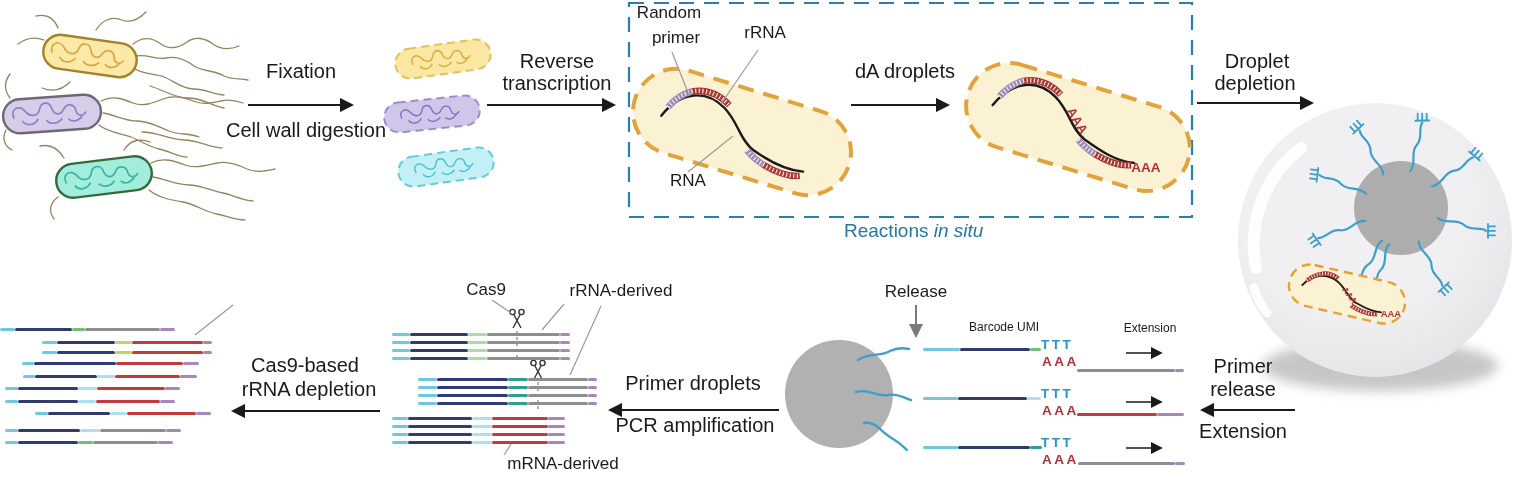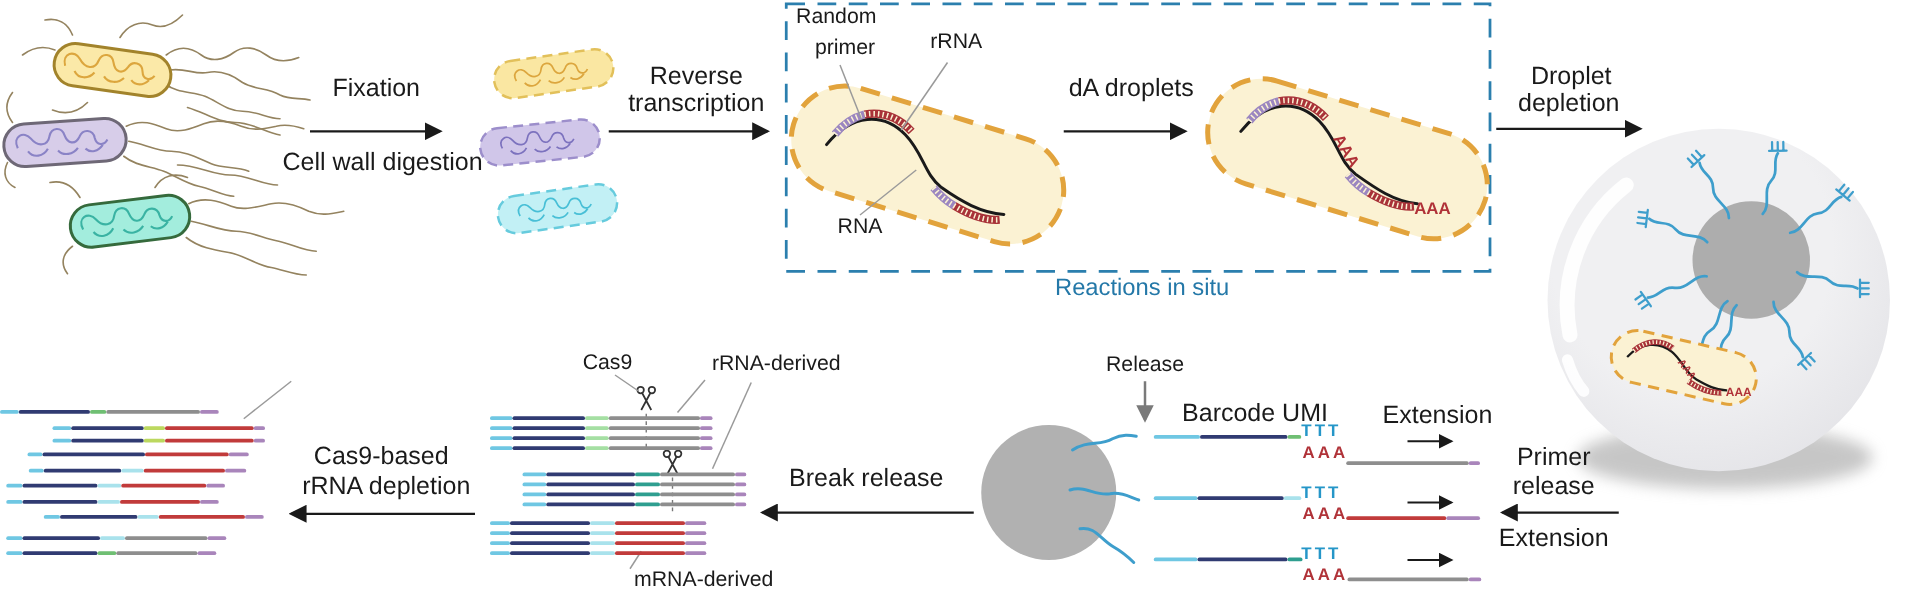--- a/index.html
+++ b/index.html
@@ -4,23 +4,23 @@
 <style>
   html,body{margin:0;padding:0;background:#fff}
   .canvas{position:relative;width:1536px;height:488px;background:#fff;overflow:hidden;
           font-family:"Liberation Sans",sans-serif;}
   #art{position:absolute;left:0;top:0}
   #art text{font-family:"Liberation Sans",sans-serif}
   .lbl{position:absolute;color:#1a1a1a;white-space:nowrap;transform:translateX(-50%);
        text-align:center;line-height:1.08}
   .step{font-size:20px}
   .ann{font-size:17px}
-  .ann-s{font-size:20px}
+  .ann-s{font-size:12px}
   .caption{position:absolute;font-size:19px;color:#2478A8;white-space:nowrap}
-  .caption .it{}
+  .caption .it{font-style:italic}
   #seq-layer{position:absolute;left:0;top:0;width:1536px;height:488px;pointer-events:none}
   .seg{position:absolute;border-radius:1.5px}
   .nt{position:absolute;font-weight:bold;font-size:13.5px;letter-spacing:2.5px;
       line-height:1;white-space:nowrap}
 </style>
 </head>
 <body>
 
 <div class="canvas">
 
@@ -338,21 +338,22 @@
 <div class="lbl step" style="left:301px;top:61px">Fixation</div>
 <div class="lbl step" style="left:306px;top:120px">Cell wall digestion</div>
 <div class="lbl step" style="left:557px;top:51px">Reverse</div>
 <div class="lbl step" style="left:557px;top:73px">transcription</div>
 <div class="lbl step" style="left:905px;top:61px">dA droplets</div>
 <div class="lbl step" style="left:1257px;top:51px">Droplet</div>
 <div class="lbl step" style="left:1255px;top:73px">depletion</div>
 <div class="lbl step" style="left:1243px;top:356px">Primer</div>
 <div class="lbl step" style="left:1243px;top:379px">release</div>
 <div class="lbl step" style="left:1243px;top:421px">Extension</div>
-<div class="lbl step" style="left:693px;top:373px">Break release</div>
+<div class="lbl step" style="left:693px;top:373px">Primer droplets</div>
+<div class="lbl step" style="left:695px;top:415px">PCR amplification</div>
 <div class="lbl step" style="left:305px;top:355px">Cas9-based</div>
 <div class="lbl step" style="left:309px;top:379px">rRNA depletion</div>
 
 <div class="lbl ann" style="left:669px;top:4px">Random</div>
 <div class="lbl ann" style="left:676px;top:29px">primer</div>
 <div class="lbl ann" style="left:765px;top:24px">rRNA</div>
 <div class="lbl ann" style="left:688px;top:172px">RNA</div>
 
 <div class="caption" style="left:844px;top:220px">
   <span>Reactions</span>&nbsp;<span class="it">in situ</span>

